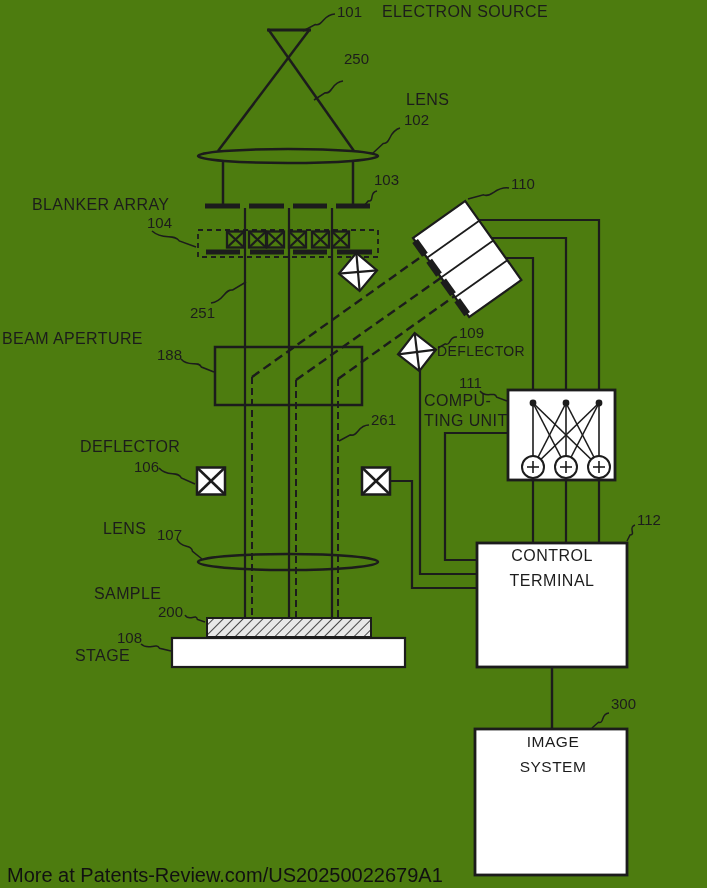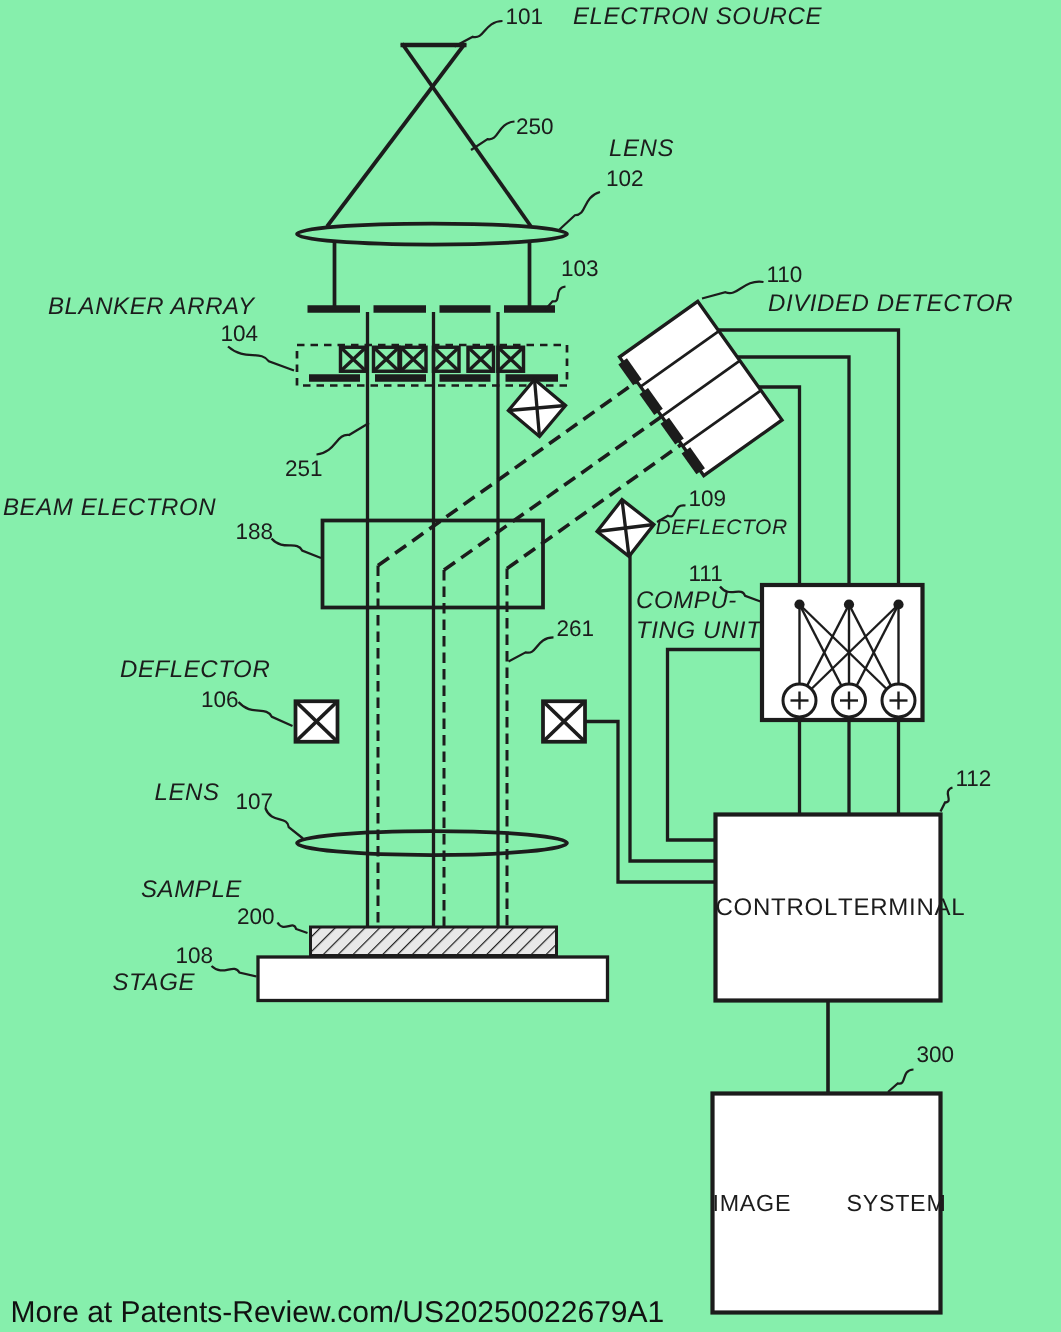--- a/index.html
+++ b/index.html
@@ -1,22 +1,22 @@
 <!DOCTYPE html>
 <html><head>
 <meta charset="utf-8">
 <style>
   html,body{margin:0;padding:0;background:#ffffff;}
-  #page{position:relative;width:707px;height:888px;background:#86efac;overflow:hidden;
+  #page{position:relative;width:707px;height:888px;background:#4d7c0f;overflow:hidden;
         font-family:"Liberation Sans", sans-serif;color:#1c1c1c;}
   svg{position:absolute;left:0;top:0;}
-  .lbl{position:absolute;font-size:16px;letter-spacing:0.4px;white-space:nowrap;color:#1c1c1c;font-style:italic;}
+  .lbl{position:absolute;font-size:16px;letter-spacing:0.4px;white-space:nowrap;color:#1c1c1c;}
   .ref{position:absolute;font-size:15px;white-space:nowrap;color:#1c1c1c;}
   .sm{font-size:14px;}
-  .boxtext{position:absolute;display:flex;align-items:center;justify-content:space-between;
+  .boxtext{position:absolute;display:flex;flex-direction:column;align-items:center;justify-content:flex-start;
            text-align:center;font-size:16px;letter-spacing:0.5px;line-height:25px;color:#1c1c1c;}
   #footer{position:absolute;left:7px;top:864px;font-size:20px;color:#111;}
 </style>
 </head>
 <body>
 
 <div id="page">
 
 <svg width="707" height="888" viewBox="0 0 707 888">
   <defs>
@@ -207,30 +207,29 @@
         <path d="M177,539 C181.06417723845067,549.2947784519366 191.68582276154933,543.7052215480634 192.5,551.4 L202,559"></path>
         <path d="M185,615 C189.1830726639954,622.2912209600131 195.8169273360046,612.9587790399869 197.4,619.34 L205,622"></path>
         <path d="M141,644 C148.7502371141647,651.4561266535799 155.7497628858353,641.7938733464201 159.6,648.34 L171,651"></path>
         <path d="M635,525 C627.6806504495005,527.3403252247501 636.3193495504995,534.6596747752499 630.04,534.92 L627,541"></path>
         <path d="M609,713 C600.2610809960223,713.375891795492 604.9889190039777,723.874108204508 598.46,722.3 L592,728"></path>
       </g>
 </svg>
 
 <div class="ref" style="left:337px;top:3px">101</div>
 <div class="lbl" style="left:382px;top:3px">ELECTRON SOURCE</div>
-<div class="ref" style="left:344px;top:76px">250</div>
+<div class="ref" style="left:344px;top:50px">250</div>
 <div class="lbl" style="left:406px;top:91px">LENS</div>
 <div class="ref" style="left:404px;top:111px">102</div>
 <div class="ref" style="left:374px;top:171px">103</div>
 <div class="lbl" style="left:32px;top:196px">BLANKER ARRAY</div>
 <div class="ref" style="left:147px;top:214px">104</div>
 <div class="ref" style="left:511px;top:175px">110</div>
-<div class="lbl" style="left:512px;top:194px">DIVIDED DETECTOR</div>
 <div class="ref" style="left:190px;top:304px">251</div>
-<div class="lbl" style="left:2px;top:330px">BEAM ELECTRON</div>
+<div class="lbl" style="left:2px;top:330px">BEAM APERTURE</div>
 <div class="ref" style="left:157px;top:346px">188</div>
 <div class="ref" style="left:459px;top:324px">109</div>
 <div class="lbl sm" style="left:437px;top:343px">DEFLECTOR</div>
 <div class="ref" style="left:459px;top:374px">111</div>
 <div class="lbl" style="left:424px;top:392px">COMPU-</div>
 <div class="lbl" style="left:424px;top:412px">TING UNIT</div>
 <div class="ref" style="left:371px;top:411px">261</div>
 <div class="lbl" style="left:80px;top:438px">DEFLECTOR</div>
 <div class="ref" style="left:134px;top:458px">106</div>
 <div class="lbl" style="left:103px;top:520px">LENS</div>

